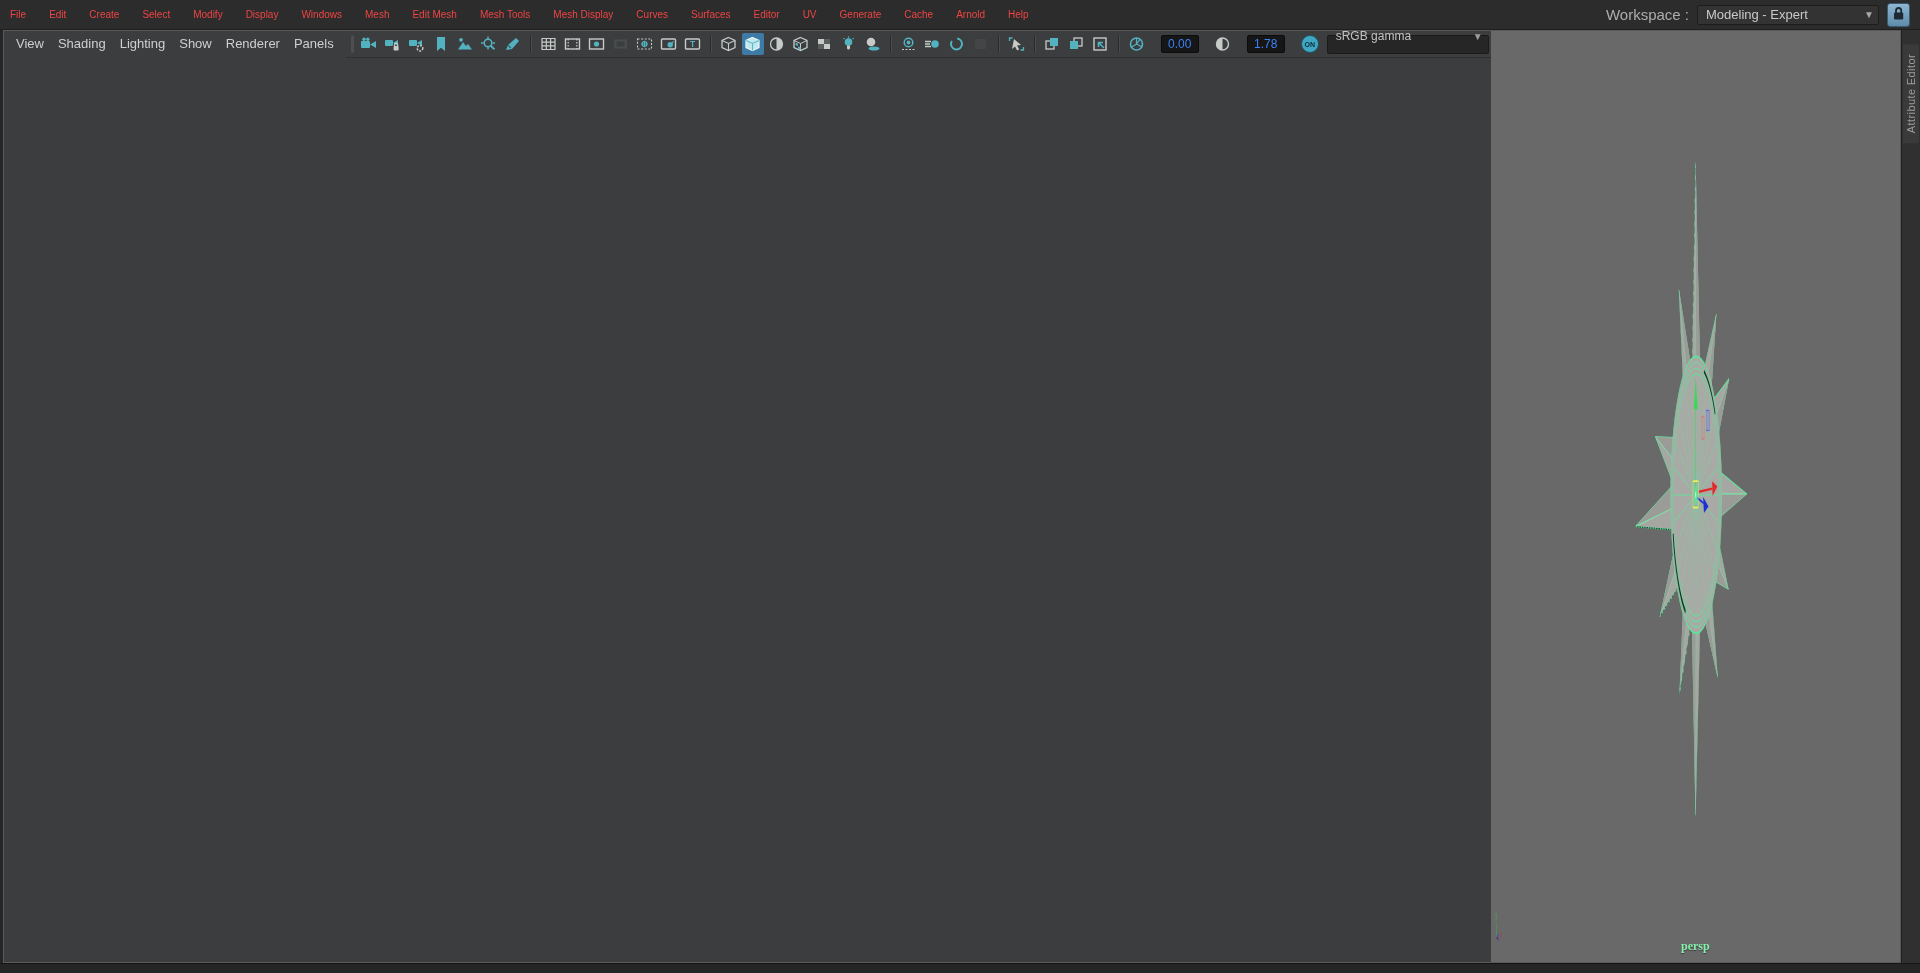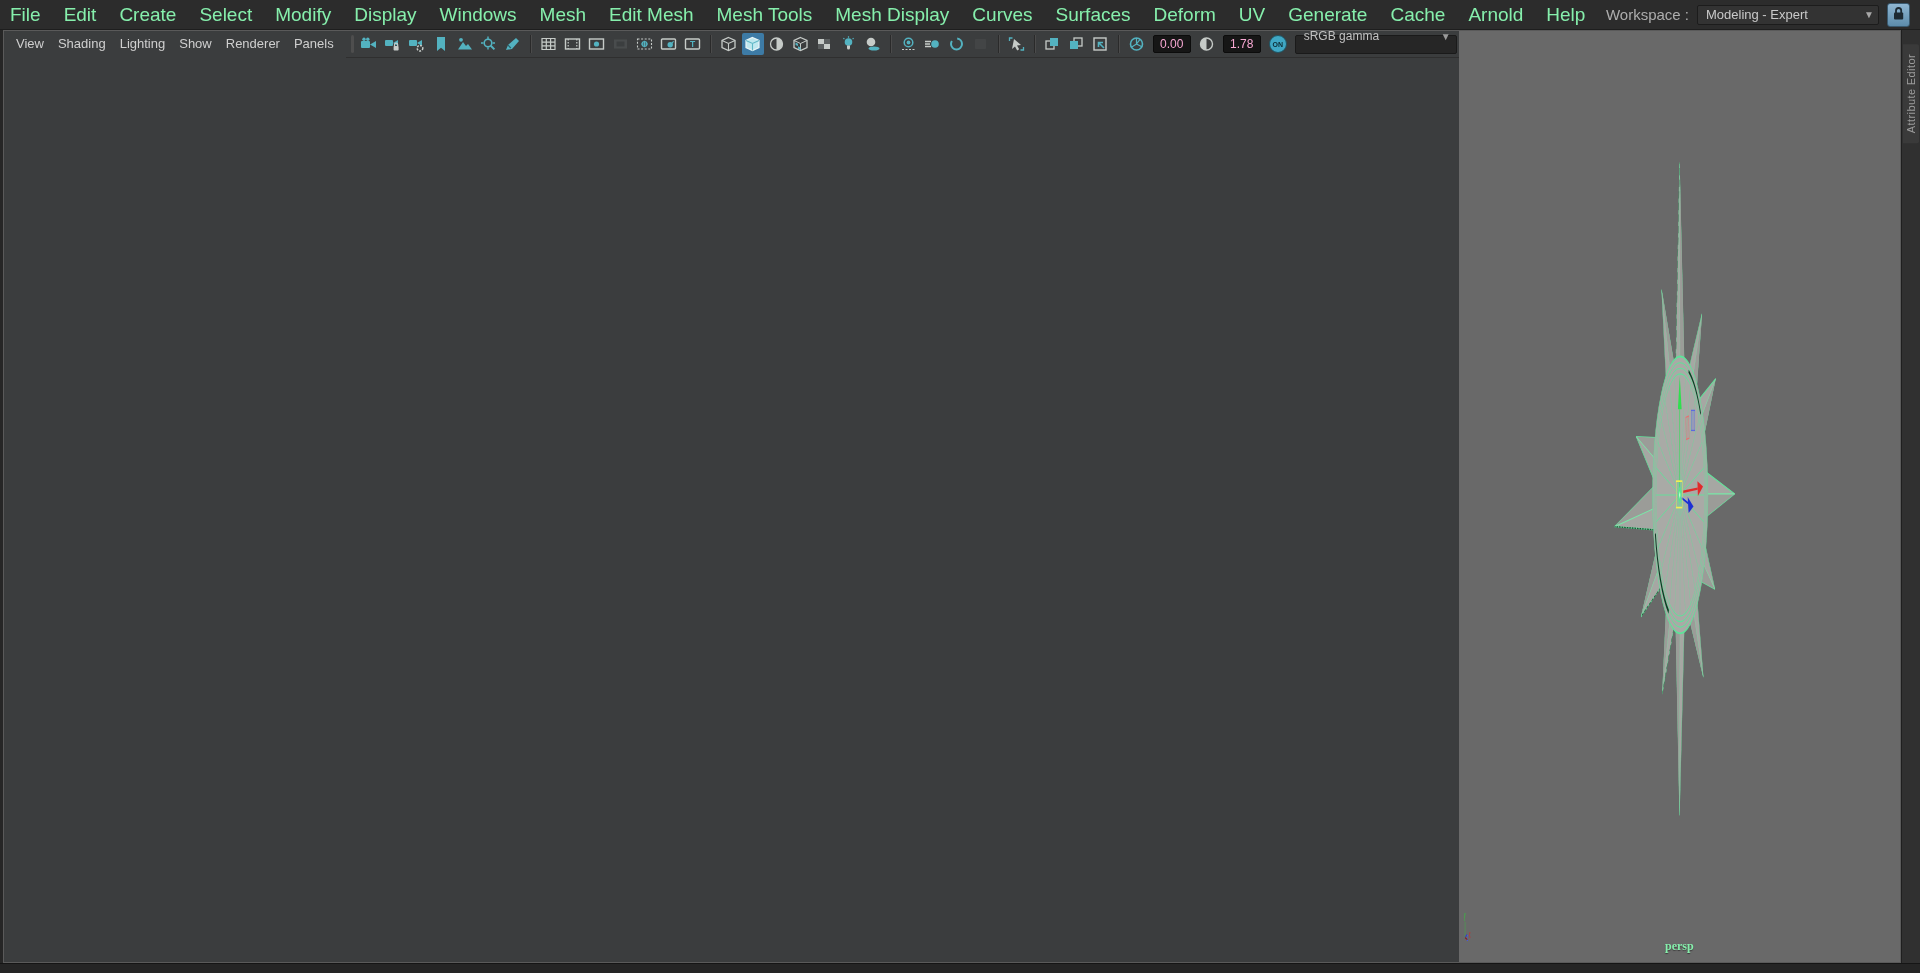--- a/index.html
+++ b/index.html
@@ -3,21 +3,21 @@
 <meta charset="utf-8">
 <style>
   html,body{margin:0;padding:0;background:#262626;width:1920px;height:973px;overflow:hidden;
     font-family:"Liberation Sans","DejaVu Sans",sans-serif;-webkit-font-smoothing:antialiased;}
   *{box-sizing:border-box;user-select:none;}
 
   
   .menubar{height:30px;background:#2c2c2c;display:flex;align-items:center;padding:0 10px;
     border-bottom:1px solid #1e1e1e;}
   .menus{display:flex;align-items:center;gap:23px;}
-  .menu-item{font-size:19px;color:#86efac;cursor:default;white-space:nowrap;}
+  .menu-item{font-size:10px;color:#ef4444;cursor:default;white-space:nowrap;}
   .workspace{margin-left:auto;display:flex;align-items:center;gap:8px;}
   .ws-label{font-size:15px;color:#adadad;}
   .ws-select{width:182px;height:20px;background:#333333;border:1px solid #1c1c1c;border-radius:2px;
     display:flex;align-items:center;padding:0 4px 0 8px;}
   .ws-select .val{flex:1;font-size:13px;color:#c9c9c9;white-space:nowrap;overflow:hidden;}
   .ws-select .chev{font-size:10px;color:#a8a8a8;}
   .lock-btn{width:23px;height:24px;border:1px solid #3a5a70;border-radius:3px;
     background:linear-gradient(#8fb6d2,#5d8cab);display:flex;align-items:center;justify-content:center;padding:0;}
 
   
@@ -29,21 +29,21 @@
 
   .panel-toolbar{height:27px;display:flex;align-items:center;padding:0 2px;background:#3b3d3e;
     border-bottom:1px solid #2f2f2f;}
   .grip{width:3px;height:18px;background:#4e4e4e;border-radius:2px;margin:0 3px;}
   .sep{width:2px;height:18px;background:#2a2a2a;border-right:1px solid #4b4b4b;margin:0 5px;}
   .tbtn{width:22px;height:22px;display:flex;align-items:center;justify-content:center;border-radius:2px;margin:0 1px;}
   .tbtn svg{display:block;}
   .tbtn.active{background:#3d7ba6;}
   .tbtn.disabled{opacity:.55;}
   .tb-field{width:38px;height:18px;background:#161616;border:1px solid #0c0c0c;border-radius:2px;
-    color:#f9a8d4;font-size:12px;text-align:center;line-height:16px;margin:0 4px;}
+    color:#3b82f6;font-size:12px;text-align:center;line-height:16px;margin:0 12px;}
   .on-toggle{width:18px;height:18px;border-radius:50%;background:#3fa7c4;border:1px solid #1f5564;
     color:#0c2b33;font-size:7px;font-weight:bold;display:flex;align-items:center;justify-content:center;margin:0 4px;}
   .vt-select{width:162px;height:19px;background:#262626;border:1px solid #1a1a1a;border-radius:2px;
     display:flex;align-items:center;padding:0 5px 16px 8px;margin-left:4px;}
   .vt-select .val{flex:1;font-size:12px;color:#c2c2c2;}
   .vt-select .chev{font-size:10px;color:#9a9a9a;}
 
   .viewport{flex:1;position:relative;background:#696969;overflow:hidden;}
   .viewport svg.scene{position:absolute;inset:0;width:100%;height:100%;}
   .cam-label{position:absolute;left:50%;bottom:8px;transform:translateX(-50%);
@@ -67,21 +67,21 @@
       <span class="menu-item">Select</span>
       <span class="menu-item">Modify</span>
       <span class="menu-item">Display</span>
       <span class="menu-item">Windows</span>
       <span class="menu-item">Mesh</span>
       <span class="menu-item">Edit Mesh</span>
       <span class="menu-item">Mesh Tools</span>
       <span class="menu-item">Mesh Display</span>
       <span class="menu-item">Curves</span>
       <span class="menu-item">Surfaces</span>
-      <span class="menu-item">Deform</span>
+      <span class="menu-item">Editor</span>
       <span class="menu-item">UV</span>
       <span class="menu-item">Generate</span>
       <span class="menu-item">Cache</span>
       <span class="menu-item">Arnold</span>
       <span class="menu-item">Help</span>
     </nav>
   <div class="workspace">
     <span class="ws-label">Workspace :</span>
     <div class="ws-select">
       <span class="val">Modeling - Expert</span>

